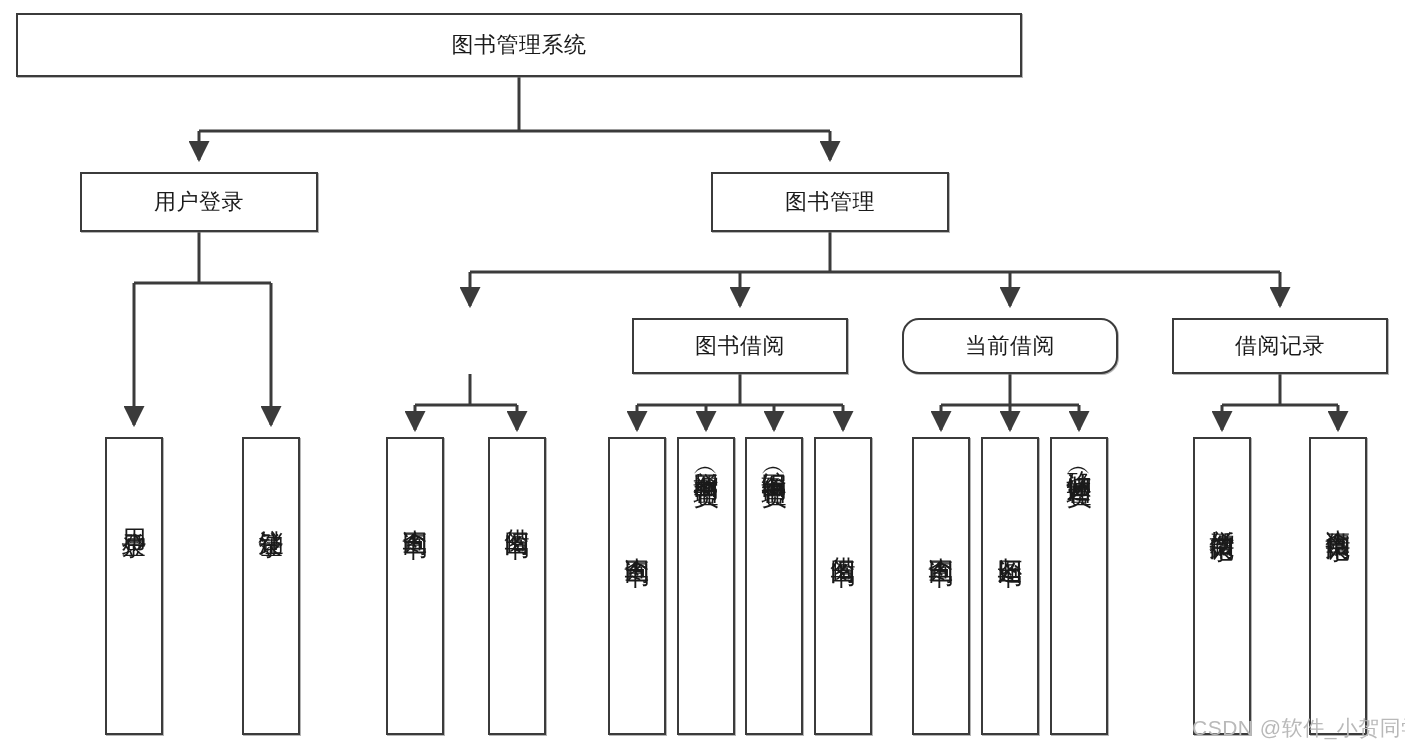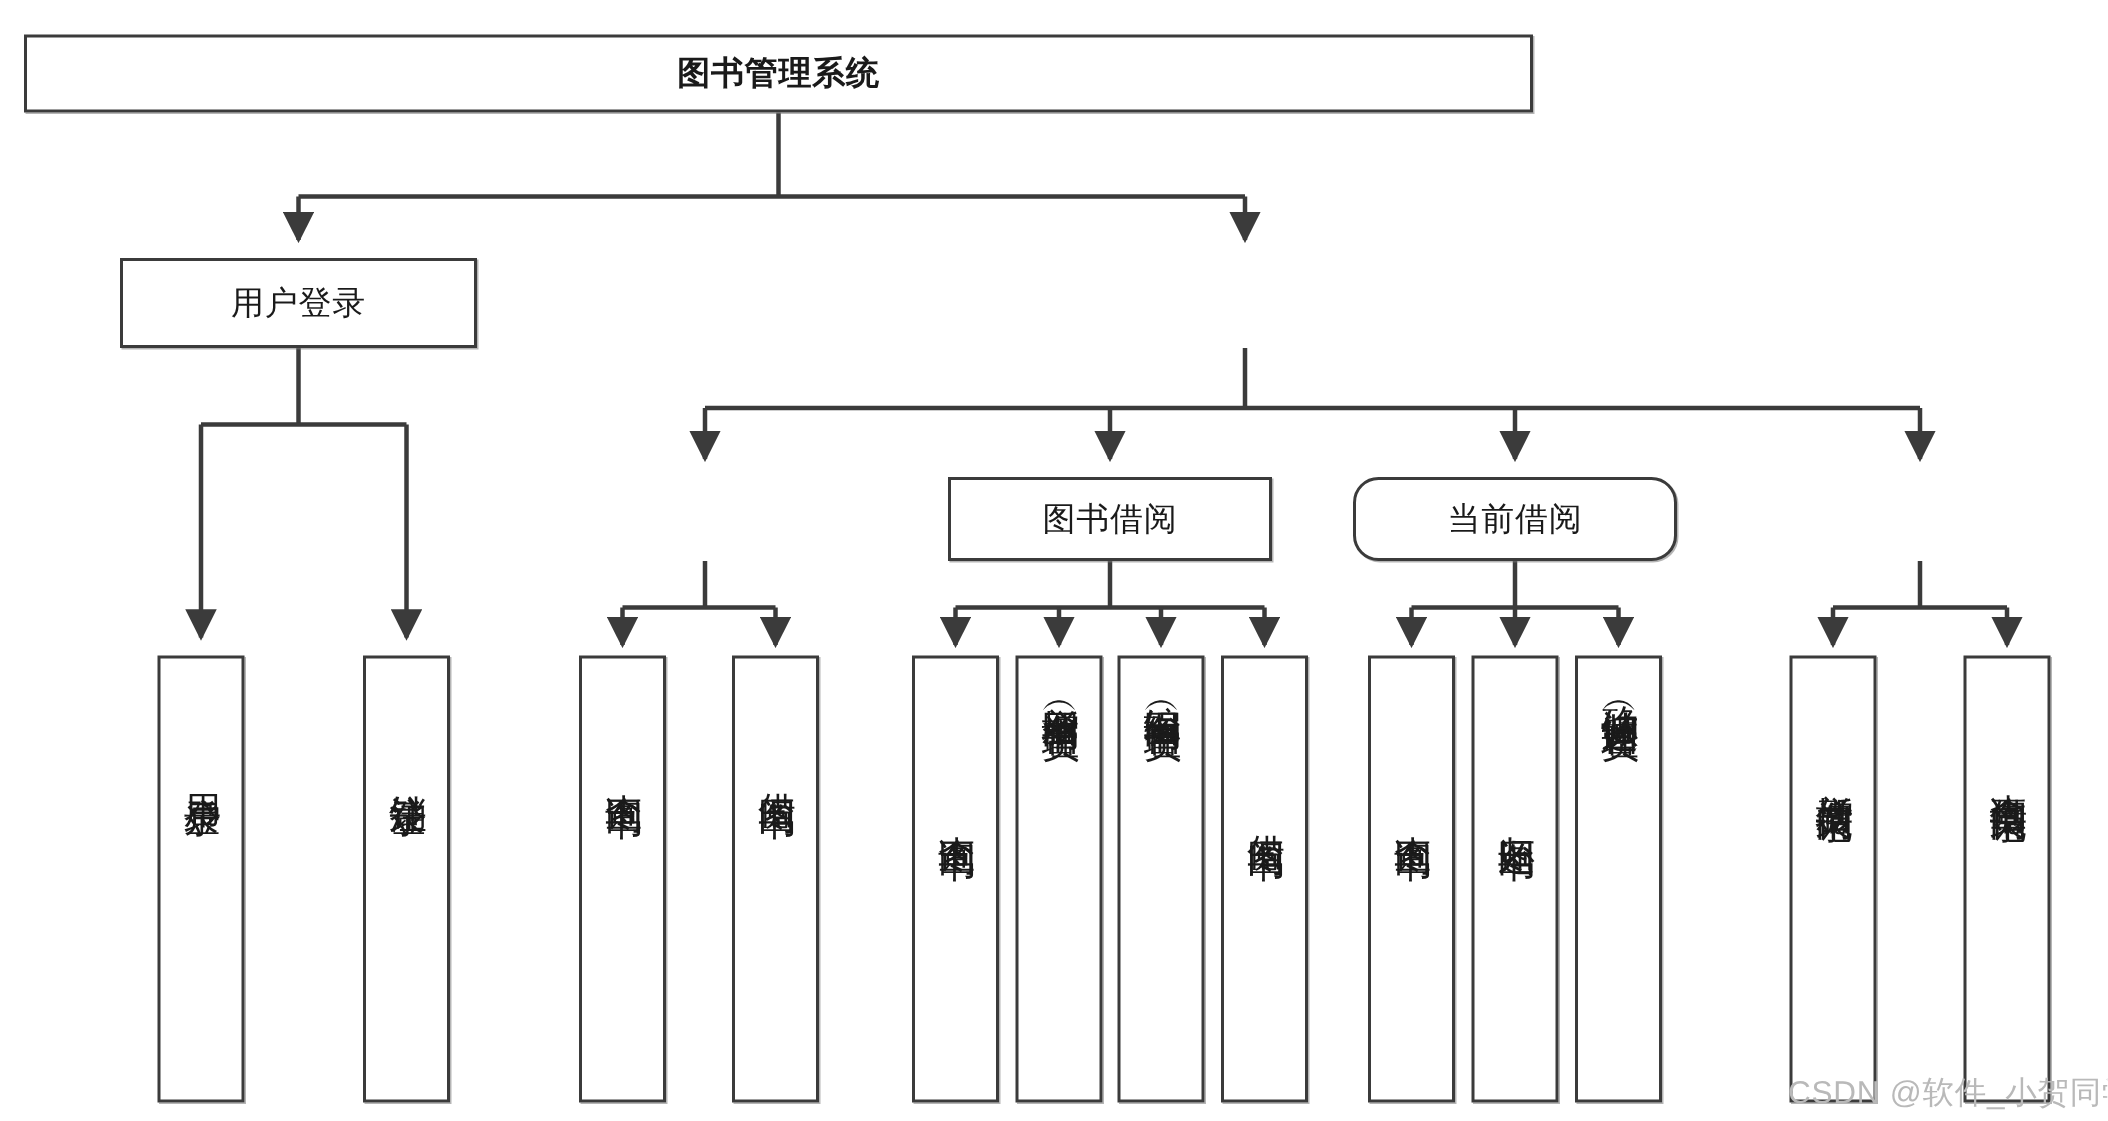--- a/index.html
+++ b/index.html
@@ -128,38 +128,44 @@
       <path d="M 1010 405 L 1010 430" marker-end="url(#arrow)"></path>
       <path d="M 1079 405 L 1079 430" marker-end="url(#arrow)"></path>
 
       <path d="M 1280 374 L 1280 405"></path>
       <path d="M 1222 405 L 1338 405"></path>
       <path d="M 1222 405 L 1222 430" marker-end="url(#arrow)"></path>
       <path d="M 1338 405 L 1338 430" marker-end="url(#arrow)"></path>
     </g>
   </svg>
 
-  <div class="node horizontal" style="left:16px; top:23px; width:1006px; height:52px;font-weight:bold;">
+  <div class="node horizontal" style="left:16px; top:13px; width:1006px; height:64px;">
     <span class="node-label">图书管理系统</span>
   </div>
 
   <div class="node horizontal" style="left:80px; top:172px; width:238px; height:60px;">
     <span class="node-label">用户登录</span>
   </div>
 
+  <div class="node horizontal" style="left:711px; top:172px; width:238px; height:60px;">
+    <span class="node-label">图书管理</span>
+  </div>
 
 
   <div class="node horizontal" style="left:632px; top:318px; width:216px; height:56px;">
     <span class="node-label">图书借阅</span>
   </div>
 
   <div class="node horizontal" style="left:902px; top:318px; width:216px; height:56px;border-radius:17px;">
     <span class="node-label">当前借阅</span>
   </div>
 
+  <div class="node horizontal" style="left:1172px; top:318px; width:216px; height:56px;">
+    <span class="node-label">借阅记录</span>
+  </div>
 
   <div class="node vertical mid" style="left:105px; top:437px; width:58px; height:298px;">
     <span class="node-label">用户登录</span>
   </div>
 
   <div class="node vertical mid" style="left:242px; top:437px; width:58px; height:298px;">
     <span class="node-label">注销登录</span>
   </div>
 
   <div class="node vertical mid" style="left:386px; top:437px; width:58px; height:298px;">

